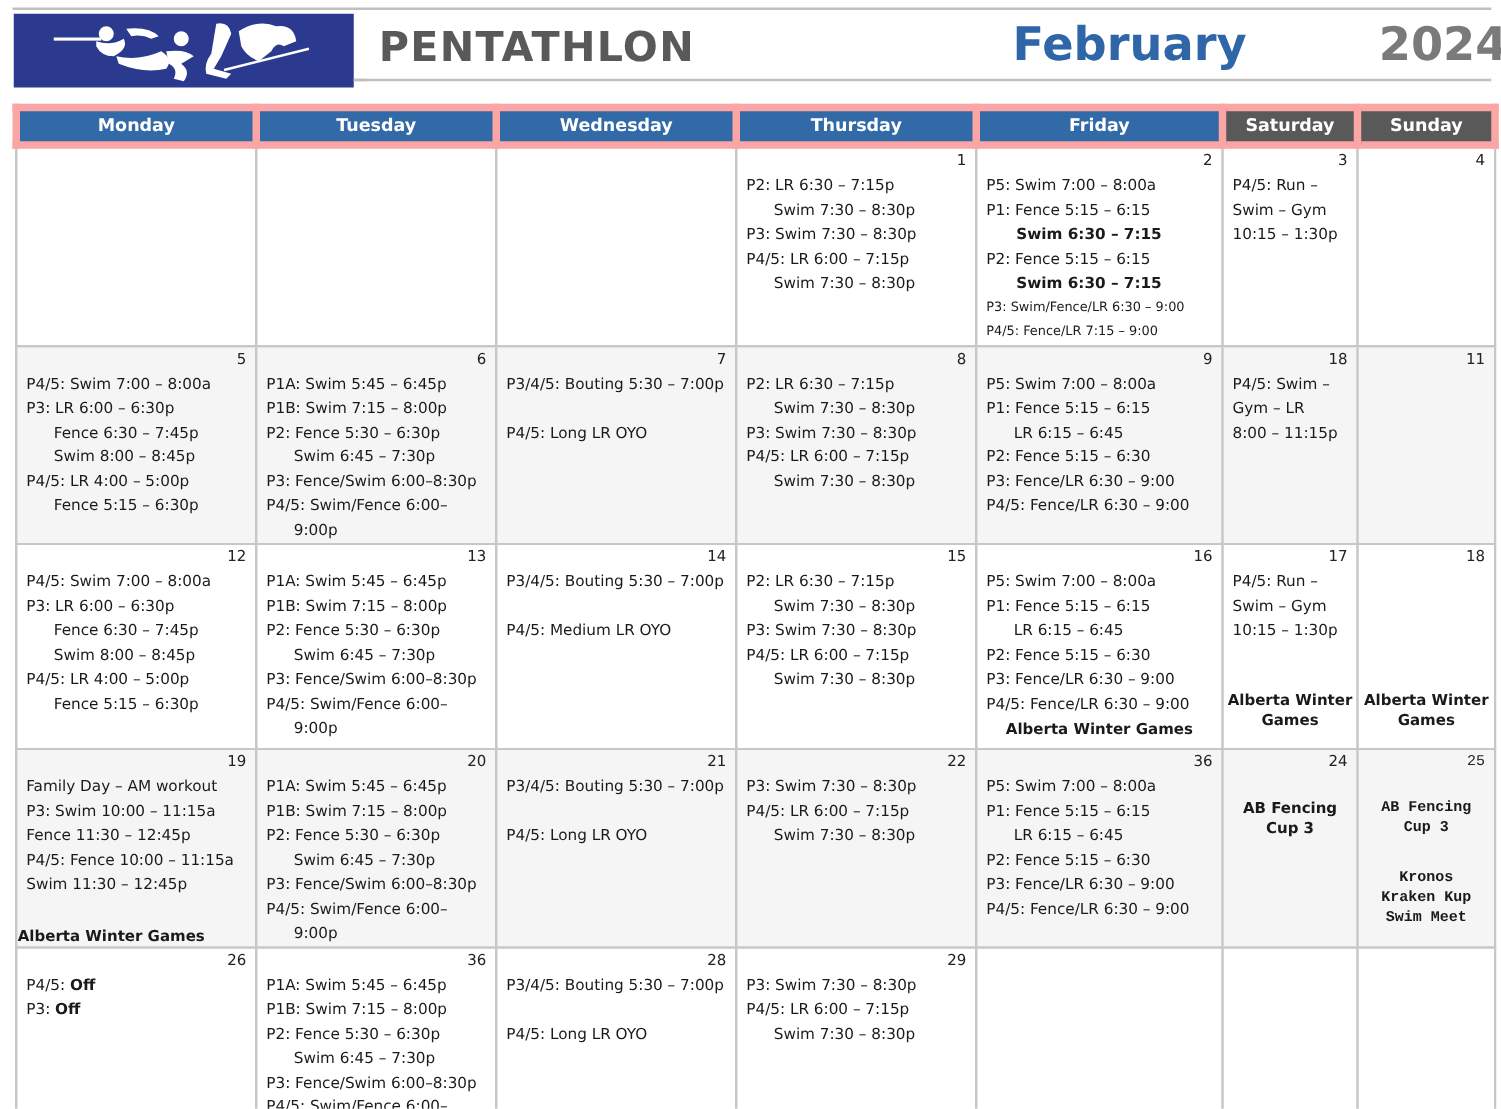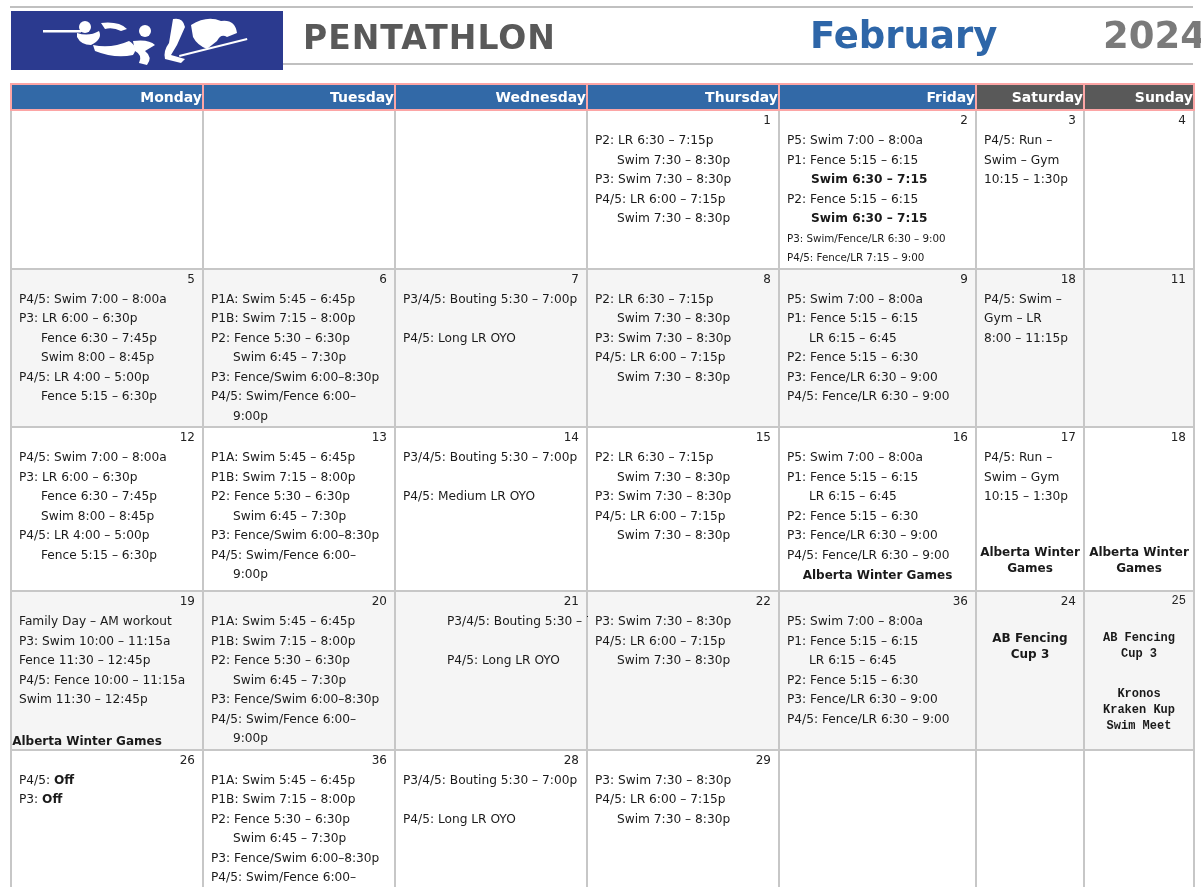--- a/index.html
+++ b/index.html
@@ -12,21 +12,21 @@
   .logo svg { position: absolute; left: 30px; top: 4px; }
   .title-rule { position: absolute; left: 283px; top: 63px; width: 910px; height: 2px; background: #c0c0c0; }
   .title-left-rule { position: absolute; left: 283px; top: 63px; width: 10px; height: 2px; background: #c0c0c0; }
   .app-title { position: absolute; left: 303px; top: 18px; font-size: 33px; font-weight: bold;
                color: #595959; letter-spacing: 1px; font-family: "DejaVu Sans", sans-serif; }
   .month { position: absolute; left: 810px; top: 14px; font-size: 37px; font-weight: bold; color: #2e66a8; }
   .year { position: absolute; left: 1103px; top: 14px; font-size: 37px; font-weight: bold; color: #7a7a7a; }
 
   .cal { position: absolute; left: 10px; top: 83px; width: 1183px; border-collapse: collapse; table-layout: fixed; }
   .cal th { height: 24px; padding: 0; font-size: 14px; font-weight: bold; color: #ffffff;
-            background: #3269a7; border: 2px solid #fca5a5; text-align: right; }
+            background: #3269a7; border: 6px solid #fca5a5; text-align: center; }
   .cal th.weekend { background: #595959; }
   .cal td { border: 2px solid #c7c7c7; vertical-align: top; padding: 0; position: relative; background: #ffffff; }
   .cal tr.shade td { background: #f5f5f5; }
   .cal td.empty { background: #ffffff !important; }
 
   .daynum { text-align: right; font-size: 12px; padding: 2px 7px 0 0; height: 14px; color: #222; }
   .lines { padding: 4px 0 0 7px; font-size: 12.2px; line-height: 19.5px; white-space: nowrap; }
   .line { display: block; }
   .line.indent1 { padding-left: 22px; }
   .line.indent2 { padding-left: 24px; font-weight: bold; }
@@ -286,21 +286,21 @@
           <div class="lines">
             <span class="line"><span>P1A: Swim 5:45 – 6:45p</span></span>
             <span class="line"><span>P1B: Swim 7:15 – 8:00p</span></span>
             <span class="line"><span>P2: Fence 5:30 – 6:30p</span></span>
             <span class="line indent1"><span>Swim 6:45 – 7:30p</span></span>
             <span class="line"><span>P3: Fence/Swim 6:00–8:30p</span></span>
             <span class="line"><span>P4/5: Swim/Fence 6:00–</span></span>
             <span class="line indent1"><span>9:00p</span></span>
           </div>
         </td>
-        <td style="height: 150px; padding-left: 44px;">
+        <td style="height: 150px;">
           <div class="daynum">21</div>
           <div class="lines">
             <span class="line"><span>P3/4/5: Bouting 5:30 – 7:00p</span></span>
             <span class="line gap"><span></span></span>
             <span class="line"><span>P4/5: Long LR OYO</span></span>
           </div>
         </td>
         <td style="height: 150px;">
           <div class="daynum">22</div>
           <div class="lines">

